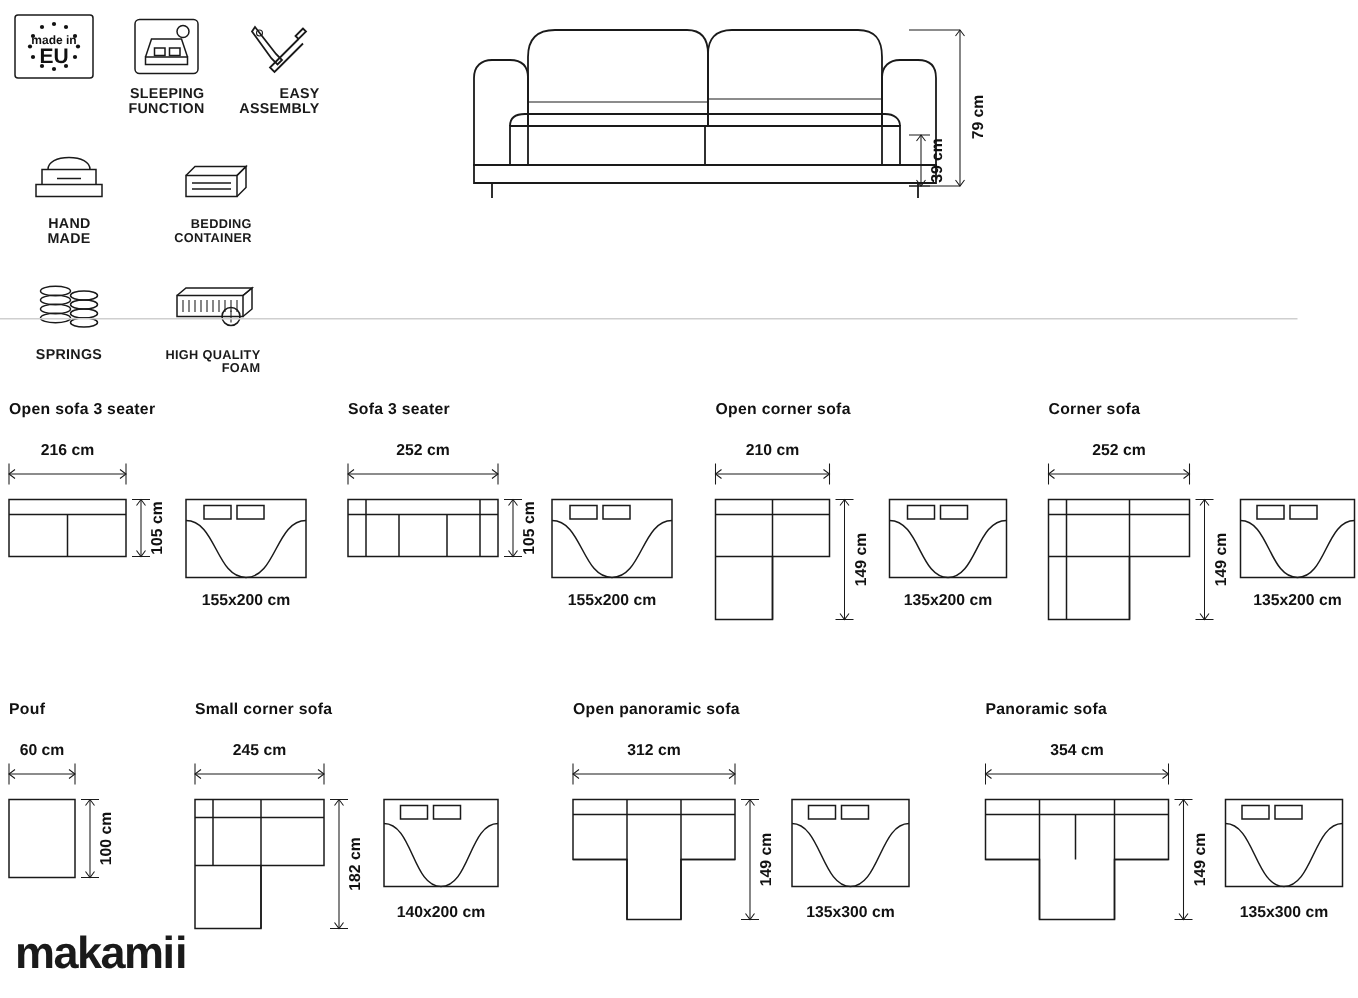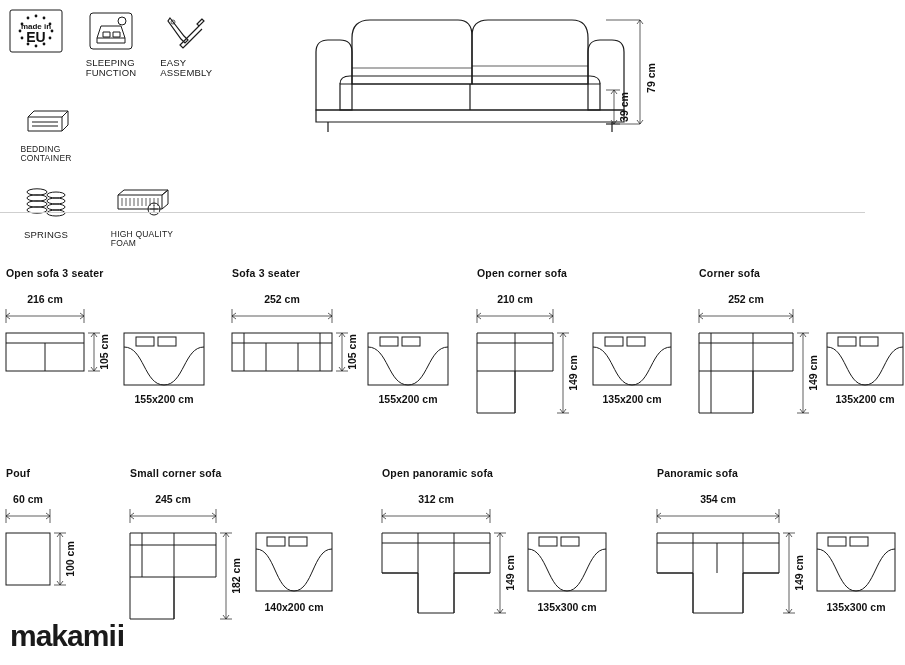--- a/index.html
+++ b/index.html
@@ -12,21 +12,21 @@
     overflow:hidden;
   }
   .page{position:relative;width:905px;height:665px;border-radius:11px;}
 
   
   .badges{position:absolute;left:6px;top:6px;width:210px;}
   .badge-row{display:flex;gap:16px;margin-bottom:14px;}
   .badge{width:80px;display:flex;flex-direction:column;align-items:center;}
   .badge .bicon{height:50px;display:flex;align-items:center;justify-content:center;}
   .badge .blabel{
-    font-size:9.5px;font-weight:normal;text-align:left;line-height:1.1;
+    font-size:9.5px;font-weight:bold;text-align:right;line-height:1.1;
     letter-spacing:.2px;margin-top:2px;text-transform:uppercase;
   }
   .badge .blabel.small{font-size:8.5px;}
 
   
   .hero{position:absolute;left:300px;top:8px;width:360px;height:145px;}
   .hero-title{
     position:absolute;left:300px;top:160px;width:300px;
     text-align:center;font-size:17px;font-weight:bold;letter-spacing:1px;
   }
@@ -113,20 +113,34 @@
           </svg>
         </div>
         <div class="blabel">
           <span>EASY</span><br>
           <span>Assembly</span>
         </div>
       </div>
     </div>
 
     <div class="badge-row">
+      <div class="badge">
+        <div class="bicon">
+          <svg width="52" height="38" viewBox="0 0 52 38">
+            <path class="ln" d="M4 24h44v8H4z"></path>
+            <path class="ln" d="M8 24V14h36v10"></path>
+            <path class="ln" d="M12 14c0-5 6-8 14-8s14 3 14 8"></path>
+            <path class="ln" d="M18 20h16"></path>
+          </svg>
+        </div>
+        <div class="blabel">
+          <span>HAND</span><br>
+          <span>MADE</span>
+        </div>
+      </div>
 
       <div class="badge">
         <div class="bicon">
           <svg width="44" height="38" viewBox="0 0 44 38">
             <path class="ln" d="M4 18h34v14H4z"></path>
             <path class="ln" d="M4 18l6-6h34l-6 6"></path>
             <path class="ln" d="M38 18l6-6v14l-6 6"></path>
             <path class="ln" d="M8 23h26M8 27h26"></path>
           </svg>
         </div>

